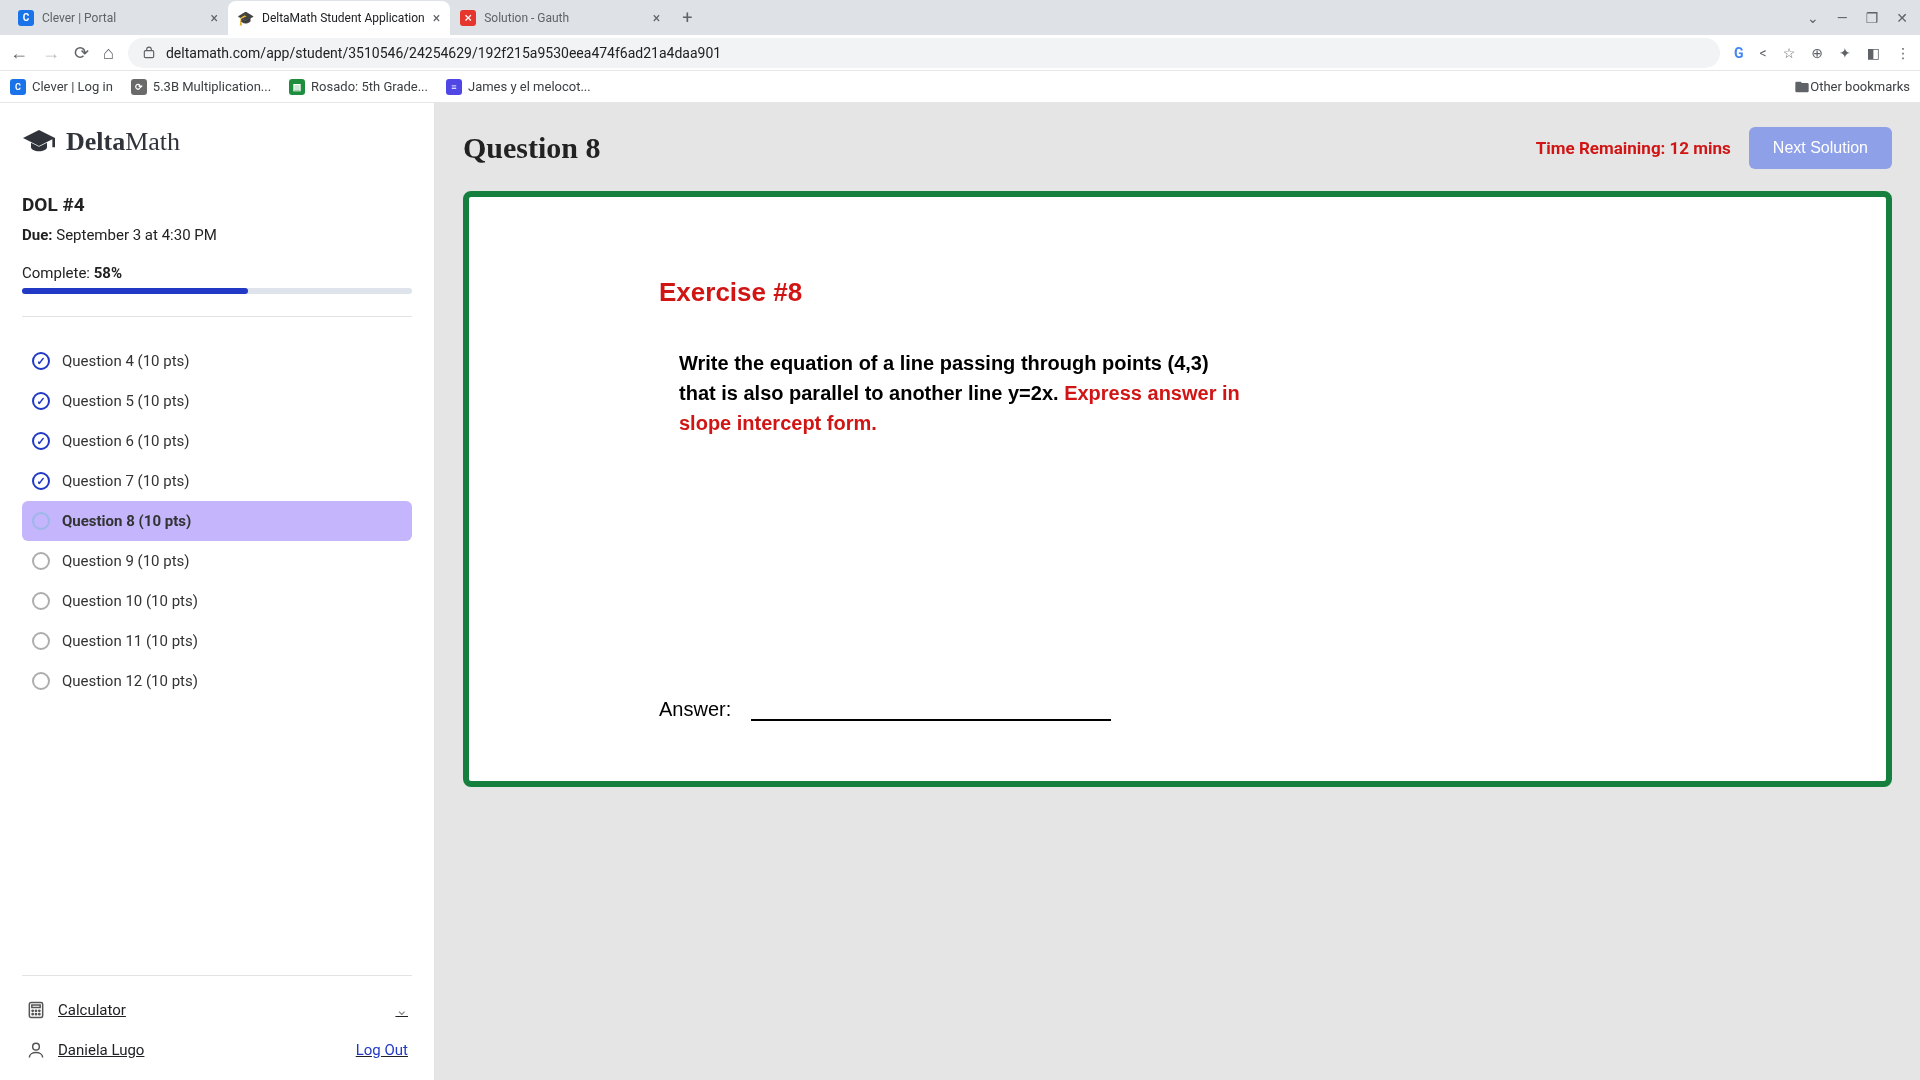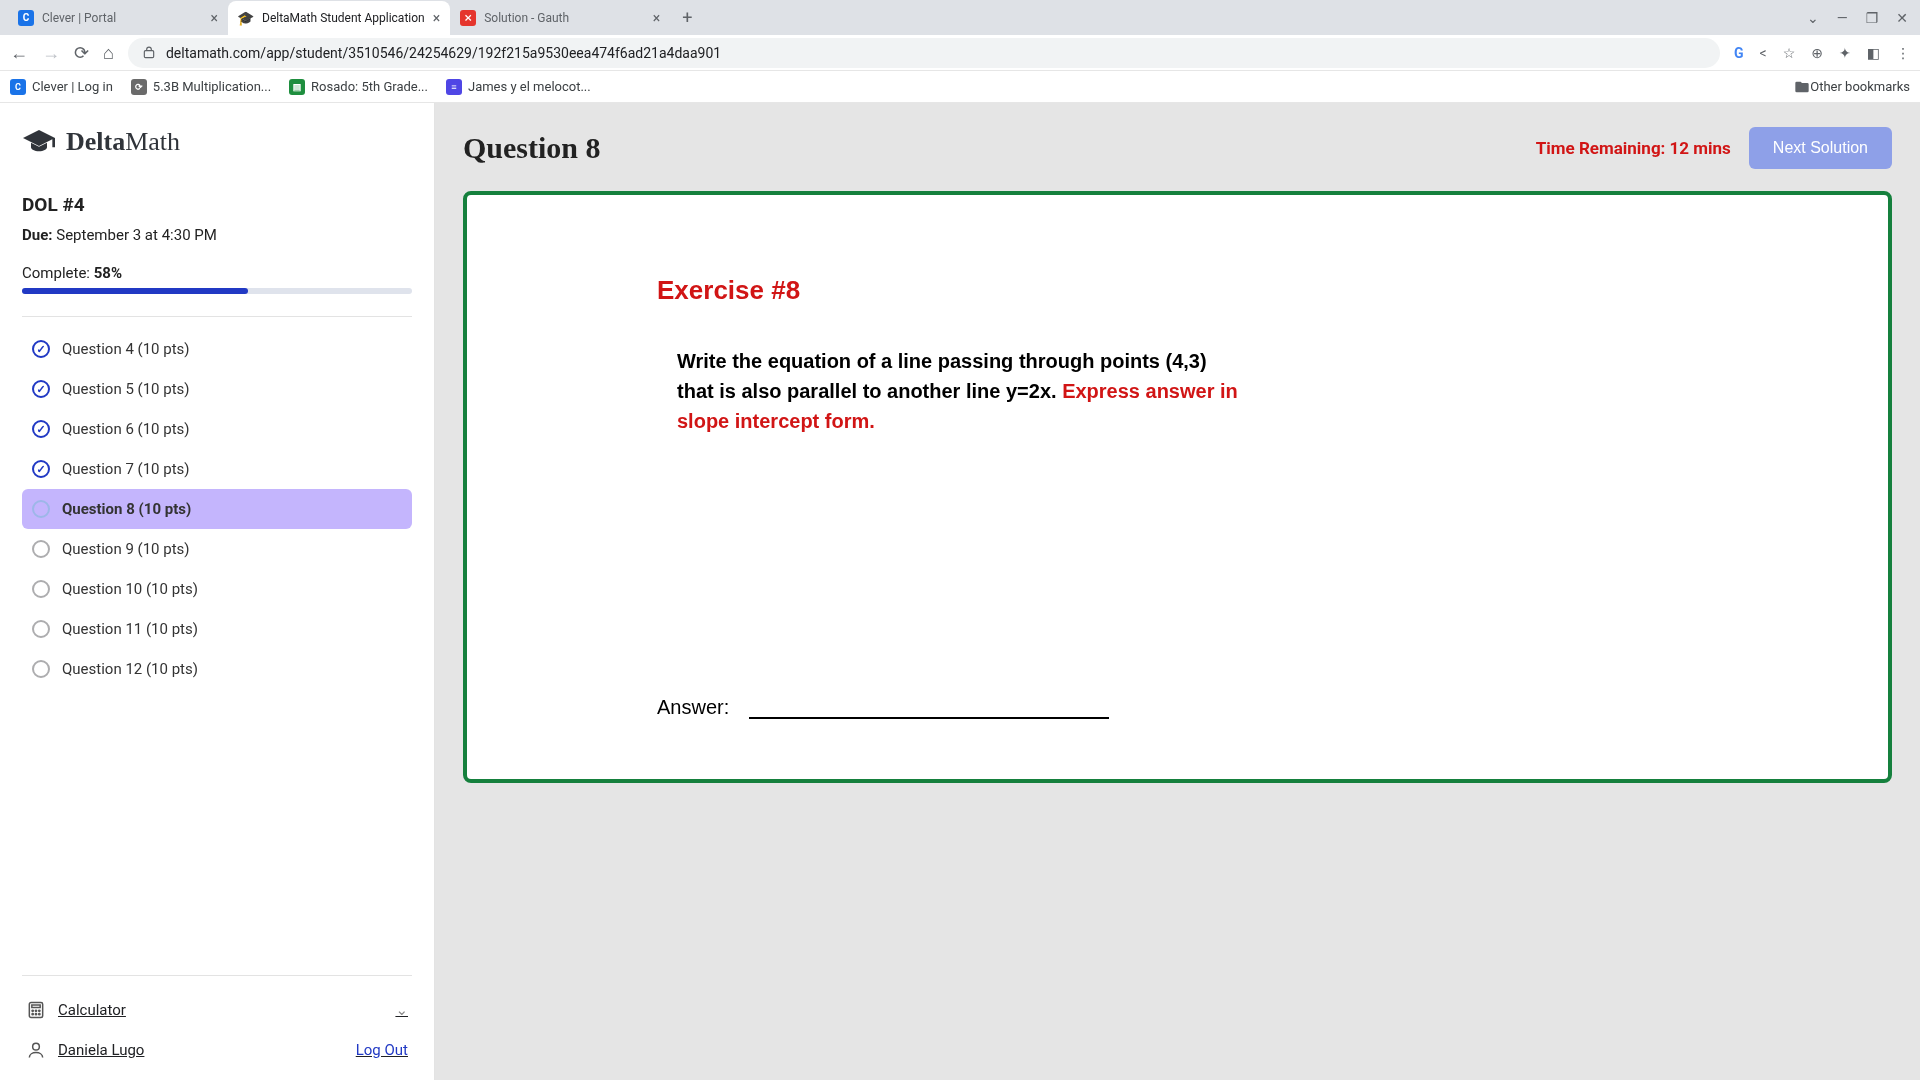--- a/index.html
+++ b/index.html
@@ -39,41 +39,41 @@
   .brand .math { font-size: 26px; font-weight: 400; color: #30343a; font-family: Georgia, serif; }
 
   .assignment-title { font-size: 19px; font-weight: 700; margin-bottom: 10px; color: #222; }
   .due { font-size: 15px; margin-bottom: 20px; color: #222; }
   .due b { font-weight: 700; }
   .complete { font-size: 15px; margin-bottom: 6px; color: #222; }
   .complete b { font-weight: 700; }
   .progress { width: 100%; height: 6px; background: #dfe3ec; border-radius: 3px; margin-bottom: 22px; }
   .progress-fill { height: 100%; background: #2139c4; border-radius: 3px; }
 
-  .question-list { border-top: 1px solid #e3e3e3; padding-top: 12px; margin-bottom: 22px; }
+  .question-list { border-top: 1px solid #e3e3e3; padding-top: 24px; margin-bottom: 22px; }
   .qitem { display: flex; align-items: center; gap: 12px; padding: 11px 10px; border-radius: 6px; cursor: pointer; font-size: 15px; color: #333; }
   .qitem.active { background: #c4b5fd; font-weight: 700; }
   .qitem .status { width: 18px; height: 18px; border-radius: 50%; border: 2px solid #adadaf; display: flex; align-items: center; justify-content: center; flex-shrink: 0; }
   .qitem .status.done { border-color: #2139c4; color: #2139c4; }
   .qitem .status.done::after { content: '✓'; font-size: 11px; font-weight: bold; }
   .qitem.active .status { border-color: #9db7e8; }
 
   .sidebar-bottom { border-top: 1px solid #e3e3e3; padding-top: 14px; margin-top: auto; text-decoration: underline; }
   .calc-row { display: flex; align-items: center; gap: 12px; padding: 10px 4px; cursor: pointer; font-size: 15px; }
   .calc-row .chev { margin-left: auto; color: #888; }
   .user-row { display: flex; align-items: center; gap: 12px; padding: 10px 4px; font-size: 15px; }
   .logout { margin-left: auto; color: #2139c4; cursor: pointer; }
 
   .main { flex: 1; padding: 24px 28px; background: #e5e5e5; overflow-y: auto; }
   .main-header { display: flex; align-items: center; margin-bottom: 22px; }
   .qtitle { font-size: 30px; font-weight: 700; font-family: Georgia, serif; color: #222; }
   .time-remaining { margin-left: auto; font-size: 17px; font-weight: 700; color: #d11515; margin-right: 18px; }
   .next-btn { background: #8ea0e8; color: #fff; border: none; border-radius: 6px; padding: 12px 24px; font-size: 16px; cursor: pointer; }
 
-  .card { background: #fff; border: 4px solid #15803d; border-radius: 8px; padding: 80px 120px 60px 190px; min-height: 580px; }
+  .card { background: #fff; border: 6px solid #15803d; border-radius: 8px; padding: 80px 120px 60px 190px; min-height: 580px; }
   .ex-title { font-size: 26px; font-weight: 700; color: #d11515; margin-bottom: 40px; font-family: Arial, sans-serif; }
   .problem { font-size: 20px; font-weight: 700; line-height: 1.5; color: #000; font-family: Arial, sans-serif; padding-left: 20px; max-width: 590px; }
   .problem .red { color: #d11515; }
   .answer-line { margin-top: 260px; font-size: 20px; color: #000; font-family: Arial, sans-serif; }
   .answer-line .blank { display: inline-block; width: 360px; border-bottom: 2px solid #000; margin-left: 14px; vertical-align: bottom; }
 
   svg { display: block; }
 </style>
 </head>
 <body>

